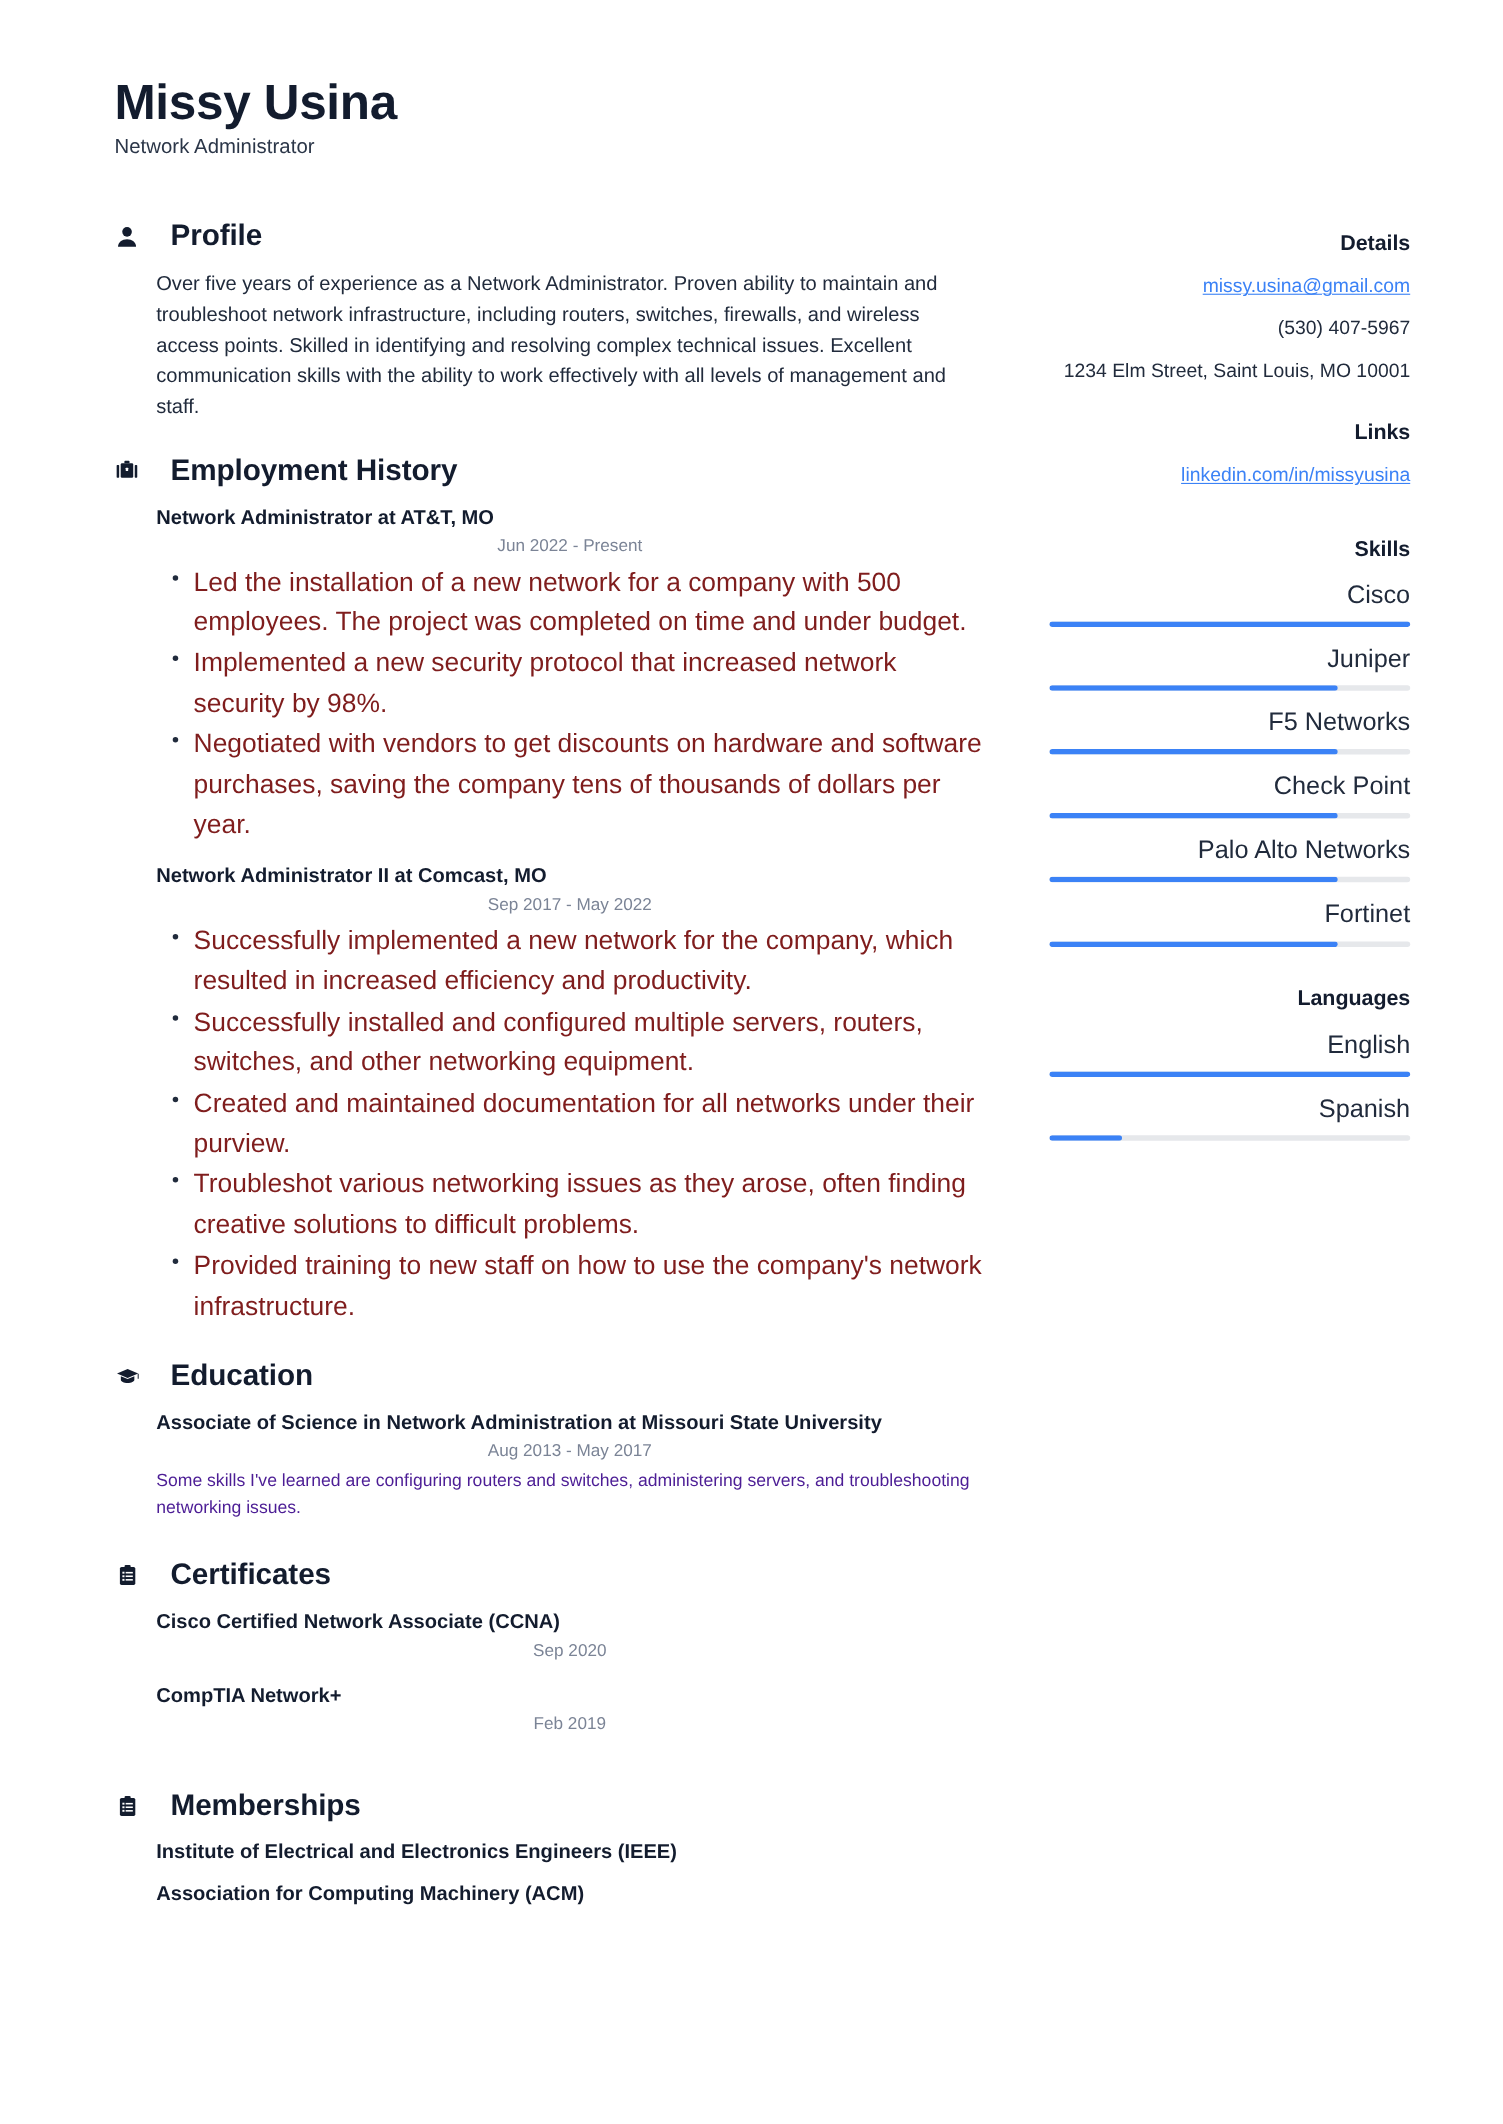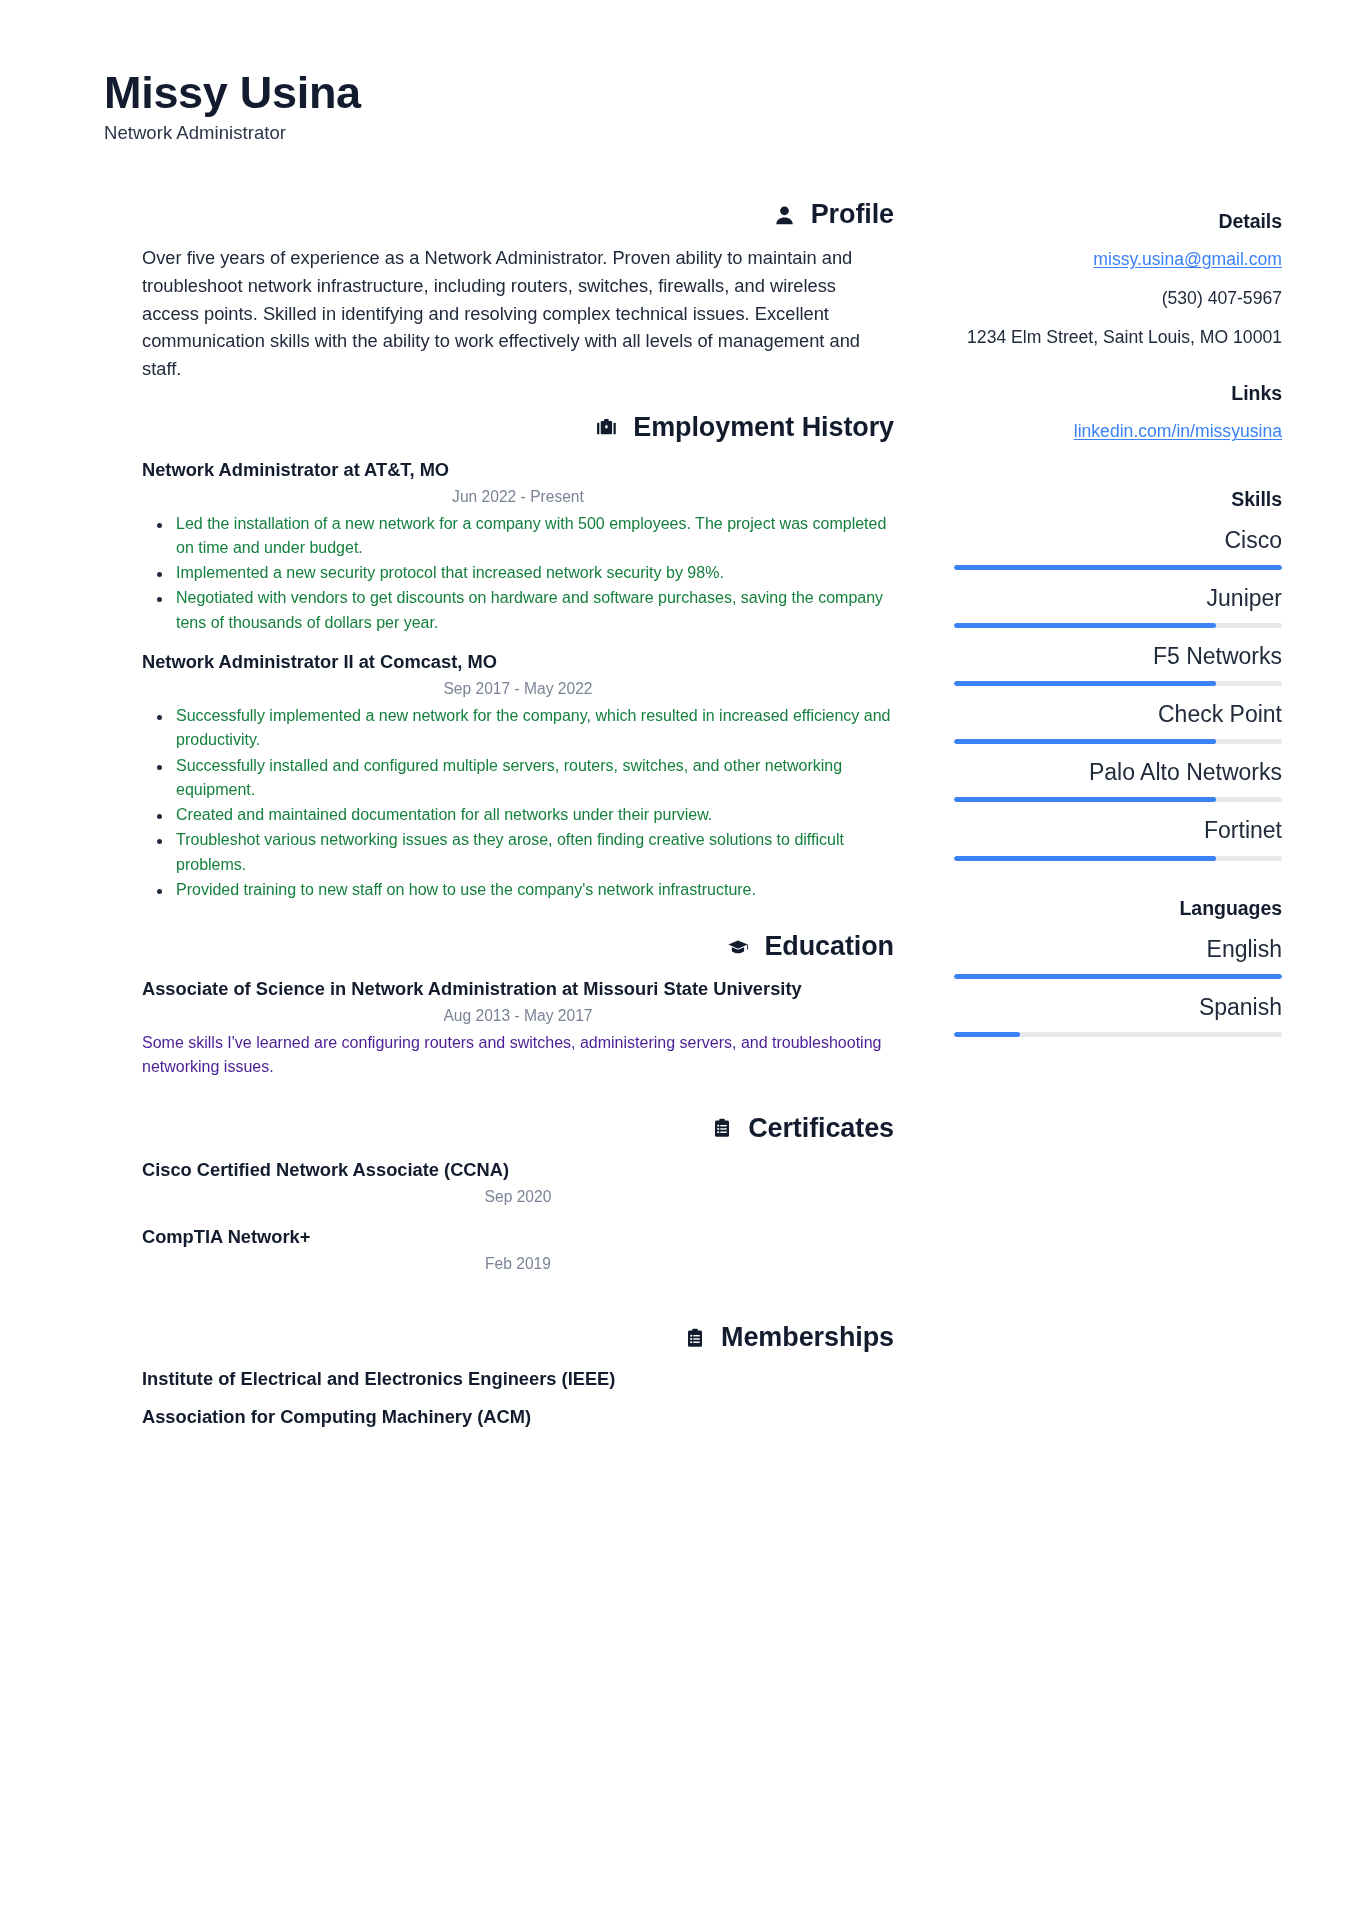--- a/index.html
+++ b/index.html
@@ -49,23 +49,22 @@
     column-gap: 60px;
     align-items: start;
   }
 
   
   .section { margin-bottom: 34px; }
 
   .section-head {
     display: flex;
     align-items: center;
-    gap: 15px;
+    gap: 28px;
     margin-bottom: 14px;
-    justify-content: flex-end;
   }
 
   .section-icon {
     width: 23px;
     height: 23px;
     flex: 0 0 23px;
     display: flex;
     align-items: center;
     justify-content: center;
     color: #131c2e;
@@ -107,23 +106,23 @@
     text-align: center;
   }
 
   .bullets {
     list-style: none;
     margin-top: 4px;
   }
 
   .bullets li {
     position: relative;
-    font-size: 16px;
+    font-size: 24px;
     line-height: 1.52;
-    color: #15803d;
+    color: #7f1d1d;
     padding-left: 34px;
     margin-bottom: 1px;
   }
 
   .bullets li::before {
     content: "";
     position: absolute;
     left: 15px;
     top: 11px;
     width: 5px;

